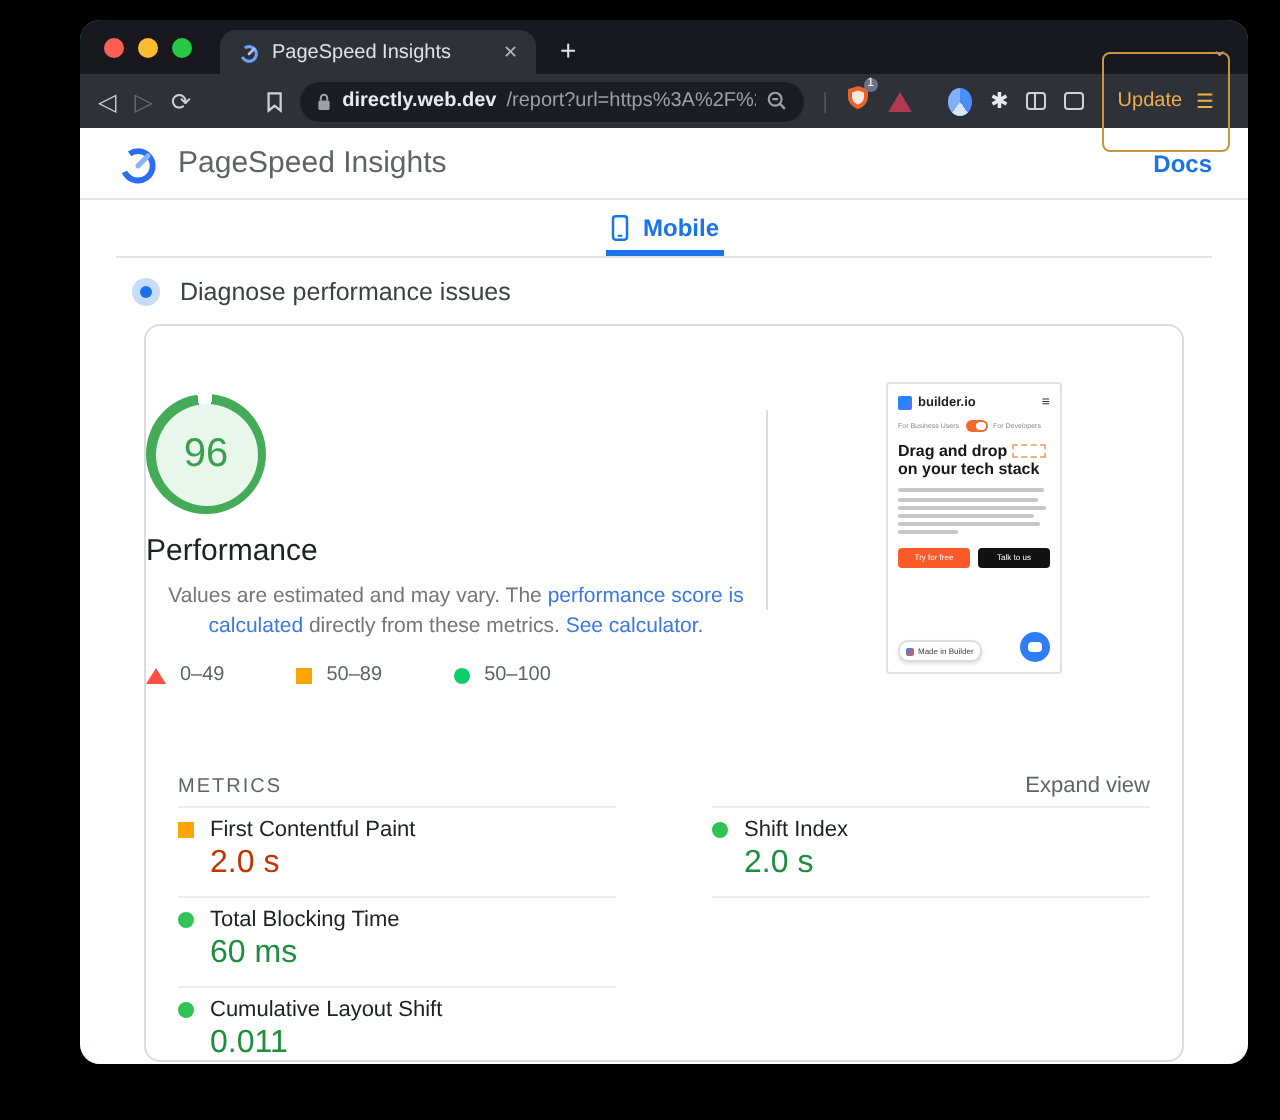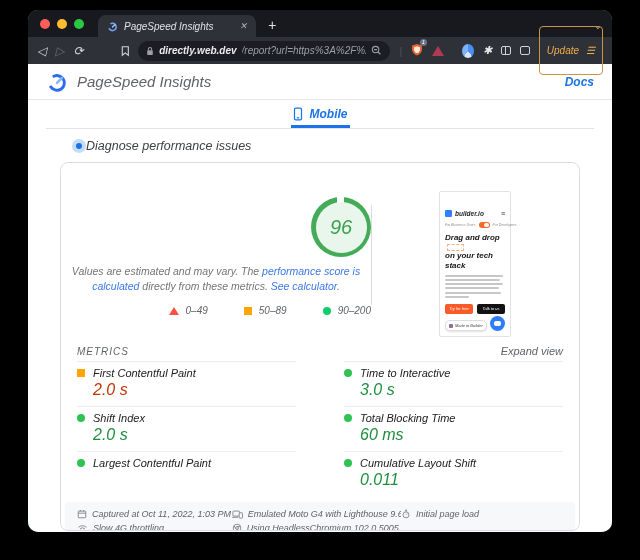--- a/index.html
+++ b/index.html
@@ -1,19 +1,19 @@
 <!DOCTYPE html>
 <html><head>
 <meta charset="utf-8">
 <style>
   * { box-sizing: border-box; margin: 0; padding: 0; }
   html,body { width:640px; height:560px; background:#000; overflow:hidden;
     font-family:"Liberation Sans", sans-serif; }
-  .window { position:absolute; left:28px; top:10px; width:584px; height:522px;
-    border-radius:10px; overflow:hidden; background:#22c55e; box-shadow:0 0 0 1px #000;font-style:italic; }
+  .window { position:absolute; left:40px; top:10px; width:584px; height:522px;
+    border-radius:10px; overflow:hidden; background:#22c55e; box-shadow:0 0 0 1px #000; }
 
   
   .tabbar { height:27px; background:#17191e; display:flex; align-items:flex-end; padding:0 10px 0 12px; }
   .lights { display:flex; gap:7px; margin:0 14px 8px 0; }
   .light { width:10px; height:10px; border-radius:50%; }
   .l-red{background:#ff5f57}.l-yellow{background:#febc2e}.l-green{background:#28c840}
   .tab { display:flex; align-items:center; gap:6px; background:#2e3138; height:22px;
     border-radius:8px 8px 0 0; padding:0 9px; width:158px; }
   .tab-title { color:#dfe1e5; font-size:10px; flex:1; white-space:nowrap; overflow:hidden; }
   .tab-close { color:#aeb3ba; font-size:9px; cursor:default; }
@@ -50,52 +50,52 @@
     padding:0 18px; gap:9px; }
   .pheader-title { color:#5f6368; font-size:15px; }
   .docs { margin-left:auto; color:#1a73e8; font-size:12px; font-weight:bold; text-decoration:none; }
 
   .device-tabs { display:flex; justify-content:center; gap:20px; border-bottom:1px solid #e0e3e7;
     margin:0 18px; }
   .dtab { display:flex; align-items:center; gap:7px; font-size:12px; padding:7px 2px 4px;
     border-bottom:3px solid transparent; color:#5f6368; }
   .dtab.active { color:#1a73e8; border-bottom-color:#1a73e8; font-weight:bold; }
 
-  .diagnose { display:flex; align-items:center; padding:10px 0 0 44px;
+  .diagnose { display:flex; align-items:center; gap:10px; padding:10px 0 0 26px;
     font-size:12.5px; color:#3c4043; }
   .diag-ic { width:14px; height:14px; border-radius:50%; background:#c6dcf8; position:relative; }
   .diag-ic::after { content:""; position:absolute; left:4px; top:4px; width:6px; height:6px;
     border-radius:50%; background:#1a73e8; }
 
   
   .card { margin:9px 32px 0; border:1px solid #dadce0; border-radius:8px; height:369px;
     display:flex; flex-direction:column; overflow:hidden; }
   .top { display:flex; height:185px; }
-  .score-panel { flex:1; display:flex; flex-direction:column; align-items:flex-end; padding-top:34px; }
+  .score-panel { flex:1; display:flex; flex-direction:column; align-items:flex-start; padding-top:34px; }
   .gauge { width:60px; height:60px; border-radius:50%;
     background:conic-gradient(from 6deg, #44ab58 0 96%, transparent 96% 100%);
     position:relative; }
   .gauge-in { position:absolute; inset:4.5px; border-radius:50%; background:#e9f6ec;
     display:flex; align-items:center; justify-content:center; color:#3aa04e;
     font-size:20px; }
   .perf-label { margin-top:10px; font-size:15px; color:#202124; }
   .disclaimer { margin-top:7px; font-size:10.5px; color:#757575; text-align:center;
     width:310px; line-height:1.45; }
   .dlink { color:#3b78e7; text-decoration:none; }
   .legend { display:flex; gap:36px; margin-top:11px; align-items:center; }
   .litem { display:flex; align-items:center; gap:7px; font-size:10px; color:#5f6368; }
   .lshape-tri { width:0; height:0; border-left:5px solid transparent; border-right:5px solid transparent;
     border-bottom:8px solid #ff4e42; }
   .lshape-sq { width:8px; height:8px; background:#ffa400; }
   .lshape-ci { width:8px; height:8px; border-radius:50%; background:#0cce6b; }
 
   .shot-panel { width:218px; display:flex; justify-content:center; padding-top:28px; position:relative; }
   .shot-panel::before { content:""; position:absolute; left:0; top:42px; height:100px; width:1px; background:#dadce0; }
-  .shot { width:72px; height:146px; background:#fff; border:1px solid #e2e2e2; border-radius:2px;
-    padding:18px 5px 5px; display:flex; flex-direction:column; font-family:"Liberation Sans",sans-serif; }
+  .shot { width:88px; height:146px; background:#fff; border:1px solid #e2e2e2; border-radius:2px;
+    padding:6px 5px 5px; display:flex; flex-direction:column; font-family:"Liberation Sans",sans-serif; }
   .shot-top { display:flex; align-items:center; gap:3px; }
   .blogo { width:7px; height:7px; border-radius:1px; background:linear-gradient(135deg,#2684ff 55%,#7b61ff); }
   .bname { font-size:6.5px; font-weight:bold; color:#1f1f1f; flex:1; }
   .bmenu { font-size:7px; color:#333; line-height:1; }
   .btoggle { display:flex; align-items:center; gap:3px; margin-top:5px; }
   .btxt { font-size:3.5px; color:#8a8a8a; white-space:nowrap; }
   .bpill { width:11px; height:6px; border-radius:3px; background:#f4682c; position:relative; flex:none;}
   .bpill::after{ content:""; position:absolute; right:.8px; top:.8px; width:4.4px; height:4.4px;
     border-radius:50%; background:#fff; }
   .bhead { margin-top:5px; font-size:8px; font-weight:bold; color:#161616; line-height:1.15; }
@@ -109,21 +109,21 @@
   .bbtn.dark { background:#121212; }
   .bfoot { margin-top:auto; display:flex; align-items:flex-end; }
   .bmade { font-size:4px; color:#444; border:0.5px solid #ddd; border-radius:5px; padding:2px 3px;
     display:flex; gap:2px; align-items:center; background:#fff; box-shadow:0 1px 2px rgba(0,0,0,.12); }
   .bmade::before { content:""; width:4px; height:4px; background:linear-gradient(135deg,#2684ff,#f25a29); border-radius:1px; }
   .bchat { margin-left:auto; width:15px; height:15px; border-radius:50%; background:#2e7cf6;
     position:relative; }
   .bchat::after { content:""; position:absolute; left:4px; top:5px; width:7px; height:5px;
     border-radius:2px; background:#fff; }
 
-  .metrics-head { display:flex; align-items:center; padding:8px 16px 4px; }
+  .metrics-head { display:flex; align-items:center; padding:8px 16px 4px;margin-top:36px; }
   .metrics-label { font-size:10px; letter-spacing:1px; color:#5f6368; }
   .expand { margin-left:auto; font-size:11px; color:#5f6368; }
   .mgrid { display:grid; grid-template-columns:1fr 1fr; column-gap:48px; padding:0 16px; }
   .mcell { border-top:1px solid #ecedef; padding:5px 0 7px; }
   .mrow { display:flex; align-items:center; gap:8px; font-size:11px; color:#202124; }
   .mi-sq { width:8px; height:8px; background:#ffa400; flex:none; }
   .mi-ci { width:8px; height:8px; border-radius:50%; background:#31c254; flex:none; }
   .mval { margin-left:16px; margin-top:2px; font-size:16px; }
   .good { color:#1e8e3e; }
   .average { color:#c33300; }
@@ -222,35 +222,36 @@
       <span>Diagnose performance issues</span>
     </div>
 
     <div class="card">
       <div class="top">
 
         <div class="score-panel">
           <div class="gauge">
             <div class="gauge-in">96</div>
           </div>
+          <div class="perf-label">Performance</div>
           <div class="disclaimer">
             <span>Values are estimated and may vary. The </span><a class="dlink" href="#">performance score is calculated</a><span> directly from these metrics. </span><a class="dlink" href="#">See calculator.</a>
           </div>
           <div class="legend">
             <span class="litem">
               <span class="lshape-tri"></span>
               <span>0–49</span>
             </span>
             <span class="litem">
               <span class="lshape-sq"></span>
               <span>50–89</span>
             </span>
             <span class="litem">
               <span class="lshape-ci"></span>
-              <span>90–200</span>
+              <span>50–100</span>
             </span>
           </div>
         </div>
 
         <div class="shot-panel">
           <div class="shot">
             <div class="shot-top">
               <span class="blogo"></span>
               <span class="bname">builder.io</span>
               <span class="bmenu">≡</span>
@@ -293,43 +294,32 @@
         <div class="mcell">
           <div class="mrow">
               <span class="mi-sq"></span>
             <span>First Contentful Paint</span>
             </div>
           <div class="mval average">2.0 s</div>
         </div>
         <div class="mcell">
           <div class="mrow">
               <span class="mi-ci"></span>
-            <span>Time to Interactive</span>
-            </div>
-          <div class="mval good">3.0 s</div>
-        </div>
-        <div class="mcell">
-          <div class="mrow">
-              <span class="mi-ci"></span>
             <span>Shift Index</span>
             </div>
           <div class="mval good">2.0 s</div>
         </div>
         <div class="mcell">
           <div class="mrow">
               <span class="mi-ci"></span>
             <span>Total Blocking Time</span>
             </div>
           <div class="mval good">60 ms</div>
         </div>
         <div class="mcell">
-          <div class="mrow">
-              <span class="mi-ci"></span>
-            <span>Largest Contentful Paint</span>
-            </div>
         </div>
         <div class="mcell">
           <div class="mrow">
               <span class="mi-ci"></span>
             <span>Cumulative Layout Shift</span>
             </div>
           <div class="mval good">0.011</div>
         </div>
       </div>
 

